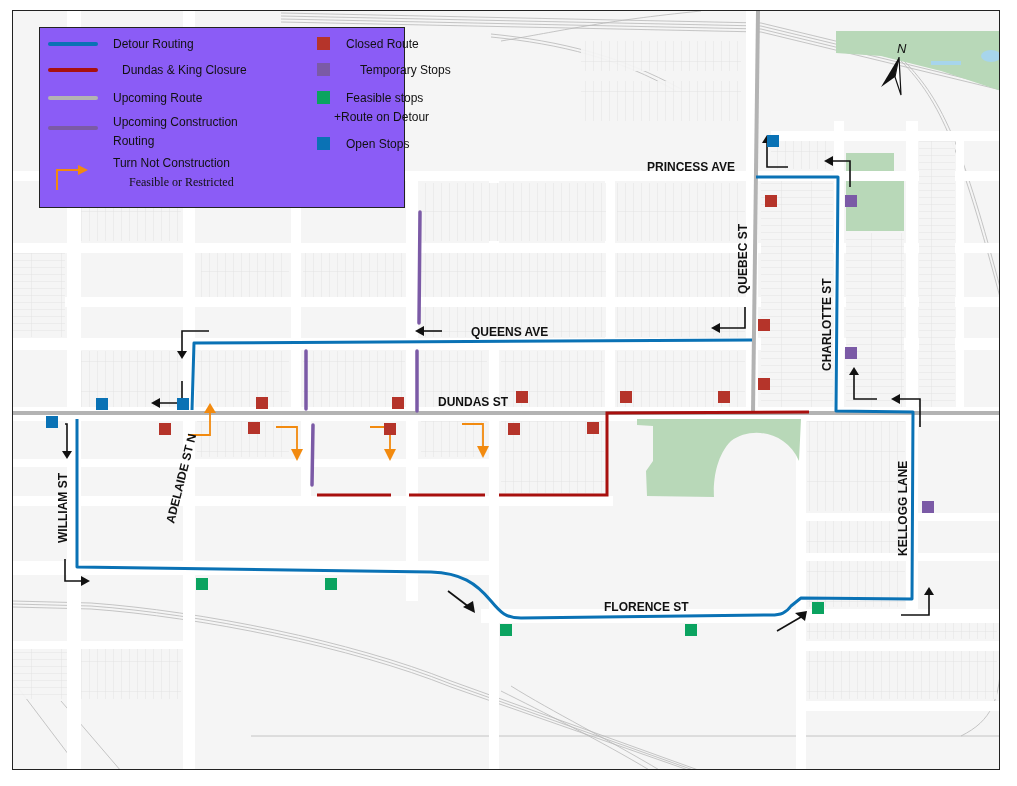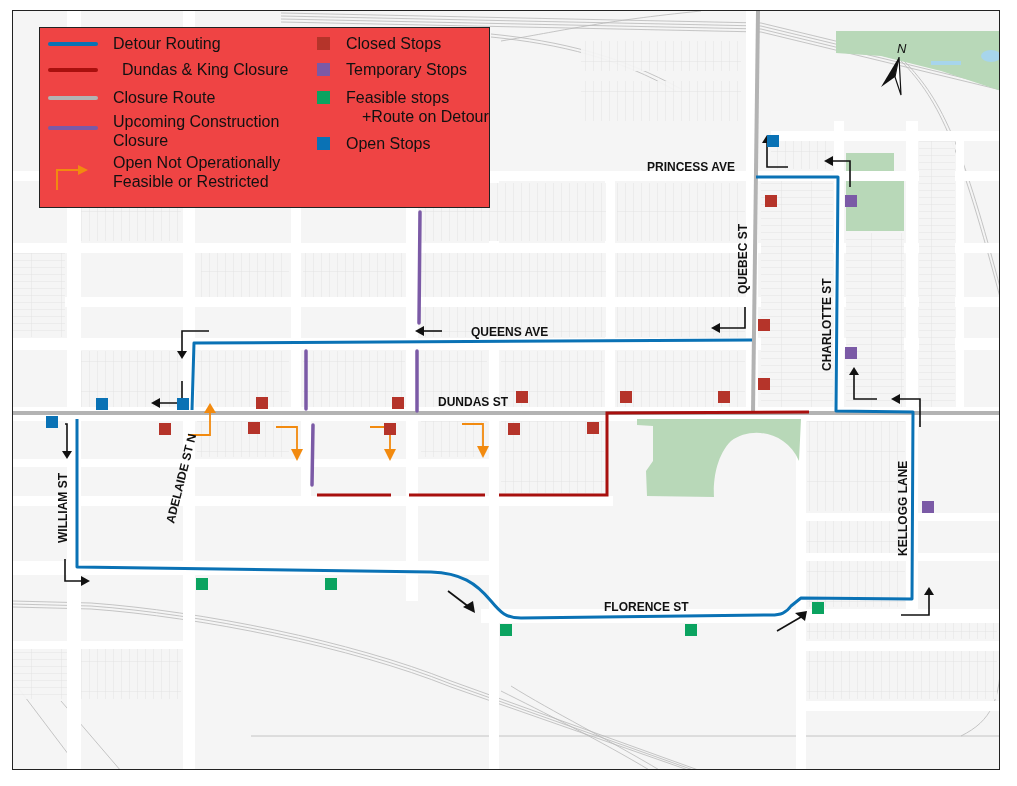--- a/index.html
+++ b/index.html
@@ -1,20 +1,20 @@
 <!DOCTYPE html>
 <html><head>
 <meta charset="utf-8">
 <style>
   html, body { margin:0; padding:0; background:#ffffff; }
   body { width:1017px; height:786px; position:relative; overflow:hidden; font-family:"Liberation Sans", sans-serif; }
   #map-frame { position:absolute; left:12px; top:10px; width:988px; height:760px; border:1.5px solid #222; box-sizing:border-box; overflow:hidden; background:#f5f5f5; }
   #map-svg { position:absolute; left:0; top:0; }
   .street-label { font-family:"Liberation Sans", sans-serif; font-weight:bold; font-size:12px; fill:#111; }
-  #legend { position:absolute; left:38px; top:26px; width:451px; height:181px; background:#ef4444; border:1.5px solid #222; box-sizing:border-box; font-family:"Liberation Sans", sans-serif; font-size:16px; color:#111; }
+  #legend { position:absolute; left:38px; top:26px; width:366px; height:181px; background:#8b5cf6; border:1.5px solid #222; box-sizing:border-box; font-family:"Liberation Sans", sans-serif; font-size:12px; color:#111; }
   .lg-item { position:absolute; display:flex; align-items:flex-start; }
   .lg-line { position:absolute; width:50px; height:4px; border-radius:2px; }
   .lg-text { position:absolute; line-height:18px; white-space:nowrap; }
   .lg-sq { position:absolute; width:13px; height:13px; }
   #north-arrow { position:absolute; left:876px; top:38px; }
 </style>
 </head>
 <body>
 
 <div id="map-frame">
@@ -254,39 +254,39 @@
 </svg>
 
 <div id="legend" style="left:26px;top:16px;">
   <div class="lg-line" style="left:8px;top:14px;background:#0a72b5;"></div>
   <div class="lg-text" style="left:73px;top:7px;">Detour Routing</div>
 
   <div class="lg-line" style="left:8px;top:40px;background:#a8100e;"></div>
   <div class="lg-text" style="left:82px;top:33px;">Dundas &amp; King Closure</div>
 
   <div class="lg-line" style="left:8px;top:68px;background:#b3b3b3;"></div>
-  <div class="lg-text" style="left:73px;top:61px;">Closure Route</div>
+  <div class="lg-text" style="left:73px;top:61px;">Upcoming Route</div>
 
   <div class="lg-line" style="left:8px;top:98px;background:#7b5aa6;"></div>
   <div class="lg-text" style="left:73px;top:85px;">Upcoming Construction</div>
-  <div class="lg-text" style="left:73px;top:104px;">Closure</div>
+  <div class="lg-text" style="left:73px;top:104px;">Routing</div>
 
   <svg class="lg-item" style="left:14px;top:134px;" width="40" height="30" viewBox="0 0 40 30">
     <path d="M3 28 L3 8 L26 8" stroke="#f28a0f" stroke-width="2" fill="none"></path>
     <polygon points="24,3 24,13 34,8" fill="#f28a0f"></polygon>
   </svg>
-  <div class="lg-text" style="left:73px;top:126px;">Open Not Operationally</div>
-  <div class="lg-text" style="left:73px;top:145px;">Feasible or Restricted</div>
+  <div class="lg-text" style="left:73px;top:126px;">Turn Not Construction</div>
+  <div class="lg-text" style="left:89px;top:145px;font-family:Liberation Serif, serif;">Feasible or Restricted</div>
 
   <div class="lg-sq" style="left:277px;top:9px;background:#b5342a;"></div>
-  <div class="lg-text" style="left:306px;top:7px;">Closed Stops</div>
+  <div class="lg-text" style="left:306px;top:7px;">Closed Route</div>
 
   <div class="lg-sq" style="left:277px;top:35px;background:#7b5aa6;"></div>
-  <div class="lg-text" style="left:306px;top:33px;">Temporary Stops</div>
+  <div class="lg-text" style="left:320px;top:33px;">Temporary Stops</div>
 
   <div class="lg-sq" style="left:277px;top:63px;background:#0ba360;"></div>
   <div class="lg-text" style="left:306px;top:61px;">Feasible stops</div>
-  <div class="lg-text" style="left:322px;top:80px;">+Route on Detour</div>
+  <div class="lg-text" style="left:294px;top:80px;">+Route on Detour</div>
 
   <div class="lg-sq" style="left:277px;top:109px;background:#0a72b5;"></div>
   <div class="lg-text" style="left:306px;top:107px;">Open Stops</div>
 </div>
 </div>
 
 </body></html>

